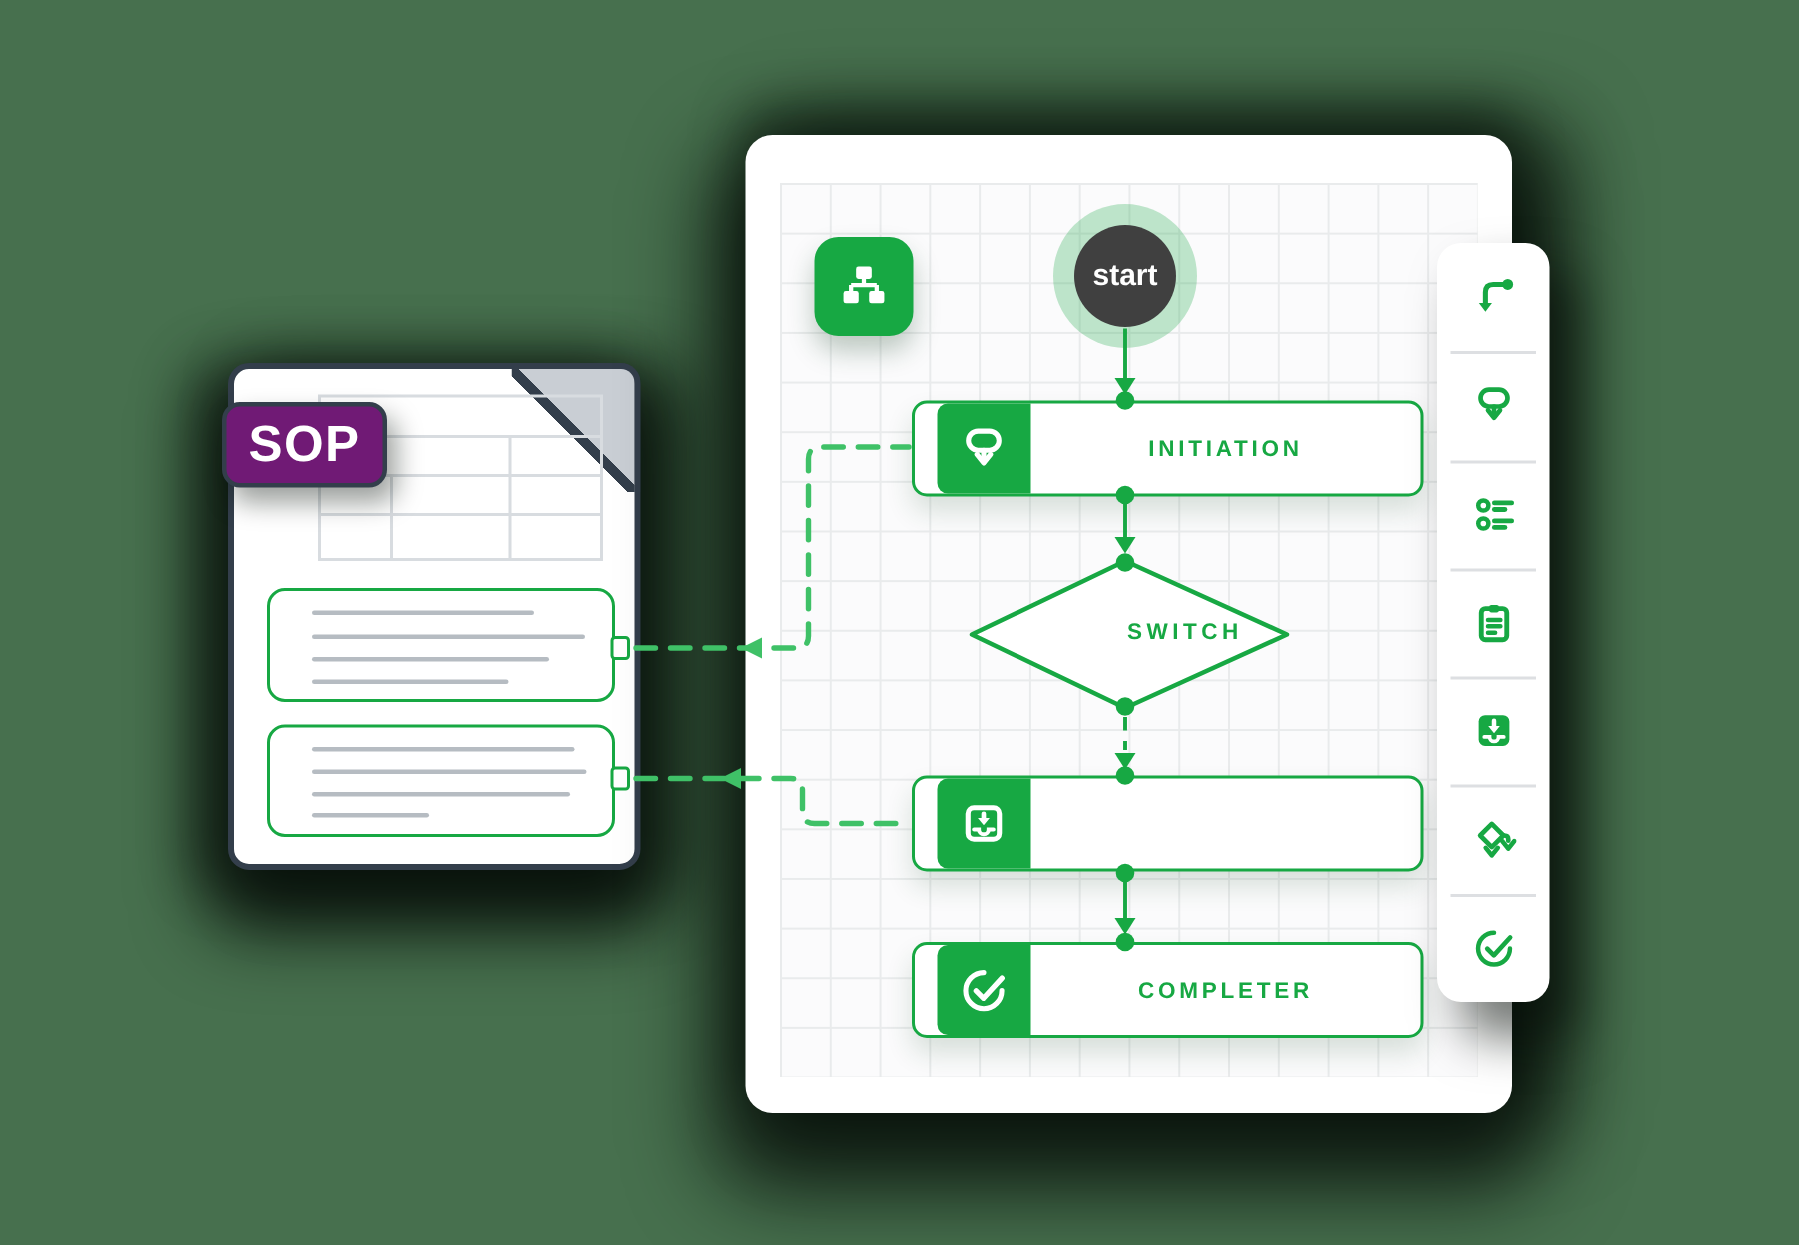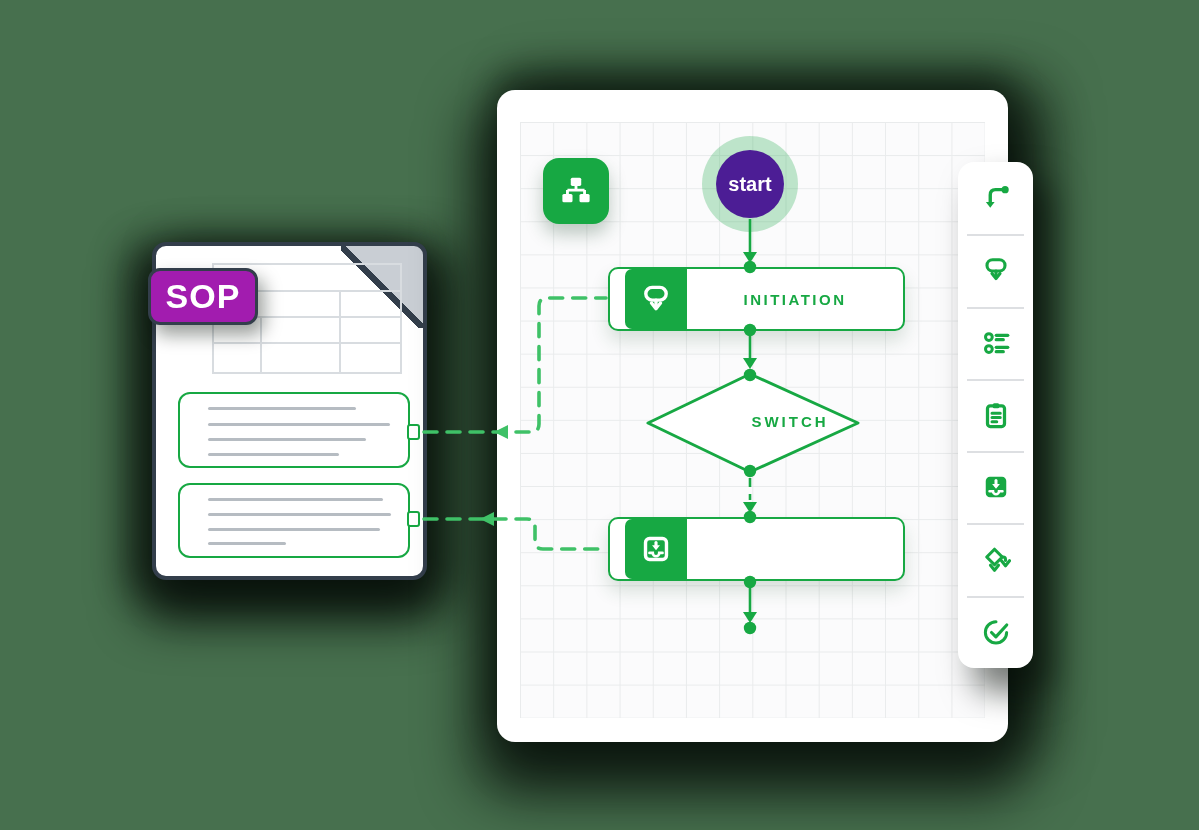--- a/index.html
+++ b/index.html
@@ -7,41 +7,41 @@
   #stage{position:relative;width:1199px;height:830px;background:#47704E;overflow:hidden;}
   .abs{position:absolute;}
 
   
   .doc{left:152px;top:242px;width:275px;height:338px;background:#fff;border:4px solid #333E4B;
        border-radius:14px;box-sizing:border-box;z-index:10;
        box-shadow:0 26px 46px 16px rgba(6,14,8,.82), 22px 10px 40px 8px rgba(6,14,8,.5), -18px 6px 34px 6px rgba(6,14,8,.45);}
   .fold{right:-4px;top:-4px;width:86px;height:86px;border-top:4px solid #333E4B;border-right:4px solid #333E4B;
         border-top-right-radius:13px;box-sizing:border-box;
         background:linear-gradient(to bottom left,#C9CED4 0 47%,#333E4B 47% 53%,rgba(0,0,0,0) 53%);}
-  .sop-badge{left:148px;top:268px;width:110px;height:57px;background:#a21caf;border:3px solid #333E4B;
+  .sop-badge{left:148px;top:268px;width:110px;height:57px;background:#701a75;border:3px solid #333E4B;
         border-radius:12px;box-sizing:border-box;z-index:12;display:flex;align-items:center;justify-content:center;
         color:#fff;font-size:34px;font-weight:800;letter-spacing:1px;box-shadow:6px 10px 18px rgba(6,14,8,.4);}
   .doc-table{left:56px;top:17px;width:190px;height:111px;border:2px solid #D8DCE0;box-sizing:border-box;}
   .tline{background:#D8DCE0;}
   .excerpt{left:22px;width:232px;background:#fff;border:2.5px solid #17A843;border-radius:12px;box-sizing:border-box;}
   .excerpt .tab{right:-12px;width:13px;height:16px;background:#fff;border:2.5px solid #17A843;border-radius:3px;box-sizing:border-box;}
   .gline{height:3px;border-radius:2px;background:#B6BCC2;left:28px;}
 
   
   .canvas{left:497px;top:90px;width:511px;height:652px;background:#fff;border-radius:18px;z-index:20;
         box-shadow:0 30px 55px 22px rgba(6,14,8,.82), 28px 0 50px 12px rgba(6,14,8,.55), 0 -14px 30px 4px rgba(6,14,8,.4);}
   .grid{left:23px;top:32px;width:465px;height:596px;background-color:#FBFBFC;
         background-image:linear-gradient(#E9EBEC 1px,transparent 1px),linear-gradient(90deg,#E9EBEC 1px,transparent 1px);
         background-size:33.2px 33.1px;}
   .tile{left:543px;top:158px;width:66px;height:66px;background:#17A843;border-radius:16px;z-index:30;
         display:flex;align-items:center;justify-content:center;box-shadow:0 10px 18px rgba(25,70,40,.28);}
   .halo{left:702px;top:136px;width:96px;height:96px;border-radius:50%;background:rgba(23,168,67,.27);z-index:28;}
-  .start{left:716px;top:150px;width:68px;height:68px;border-radius:50%;background:#4c1d95;z-index:30;
+  .start{left:716px;top:150px;width:68px;height:68px;border-radius:50%;background:#404040;z-index:30;
         display:flex;align-items:center;justify-content:center;color:#fff;font-size:20px;font-weight:800;}
-  .node{left:608px;width:297px;height:64px;background:#fff;border:2.5px solid #17A843;border-radius:10px;
+  .node{left:608px;width:341px;height:64px;background:#fff;border:2.5px solid #17A843;border-radius:10px;
         box-sizing:border-box;z-index:30;display:flex;box-shadow:0 10px 18px rgba(30,80,45,.16);padding-left:15px;}
   .node .seg{width:62px;flex:0 0 62px;background:#17A843;border-radius:7px 0 0 7px;
         display:flex;align-items:center;justify-content:center;}
   .node .lbl{flex:1;display:flex;align-items:center;justify-content:center;
         color:#17A843;font-size:15px;font-weight:700;letter-spacing:2.5px;}
   .switch-lbl{left:730px;top:413px;width:120px;text-align:center;color:#17A843;font-size:15px;
         font-weight:700;letter-spacing:3px;z-index:55;}
 
   
   .toolbar{left:958px;top:162px;width:75px;height:506px;background:#fff;border-radius:16px;z-index:60;
@@ -118,20 +118,29 @@
     <div class="seg">
       <svg width="34" height="34" viewBox="0 0 24 24">
         <rect x="4.6" y="4.6" width="14.8" height="14.8" rx="2.8" fill="none" stroke="#fff" stroke-width="2.4"></rect>
         <path d="M12 7.4 V10.4" stroke="#fff" stroke-width="2.2" stroke-linecap="round"></path>
         <path d="M9.2 9.4 L12 12.8 L14.8 9.4 Z" fill="#fff"></path>
         <path d="M7.4 14.8 H9.7 a2.3 2.3 0 0 0 4.6 0 H16.6" stroke="#fff" stroke-width="1.9" fill="none" stroke-linecap="round"></path>
       </svg>
     </div>
   </div>
 
+  <div class="abs node" style="top:628px;">
+    <div class="seg">
+      <svg width="34" height="34" viewBox="0 0 24 24">
+        <path d="M12 3.8 A8.5 8.5 0 1 0 20.5 12.3" fill="none" stroke="#fff" stroke-width="2.4" stroke-linecap="round"></path>
+        <path d="M8.4 12.4 L11.9 15.9 L20.6 6.4" fill="none" stroke="#fff" stroke-width="2.5" stroke-linecap="round" stroke-linejoin="round"></path>
+      </svg>
+    </div>
+    <div class="lbl">COMPLETER</div>
+  </div>
 
   <div class="abs switch-lbl">SWITCH</div>
 
   <svg class="abs overlay" width="1199" height="830" viewBox="0 0 1199 830">
 
     <polygon points="648,423 750,374 858,423 750,472" fill="#fff" stroke="#17A843" stroke-width="3" stroke-linejoin="round"></polygon>
 
     <line x1="750" y1="219" x2="750" y2="252" stroke="#17A843" stroke-width="2.6"></line>
     <polygon points="743,252 757,252 750,263" fill="#17A843"></polygon>
 

